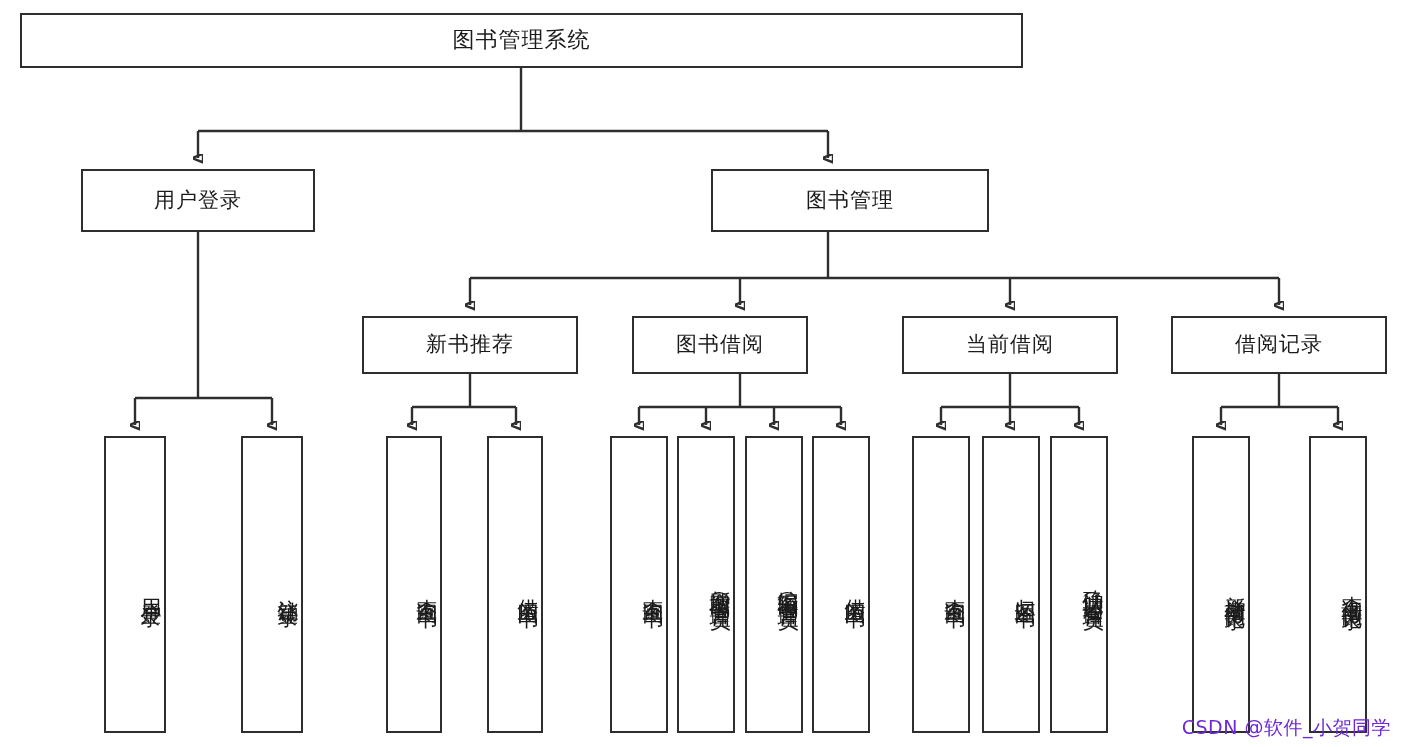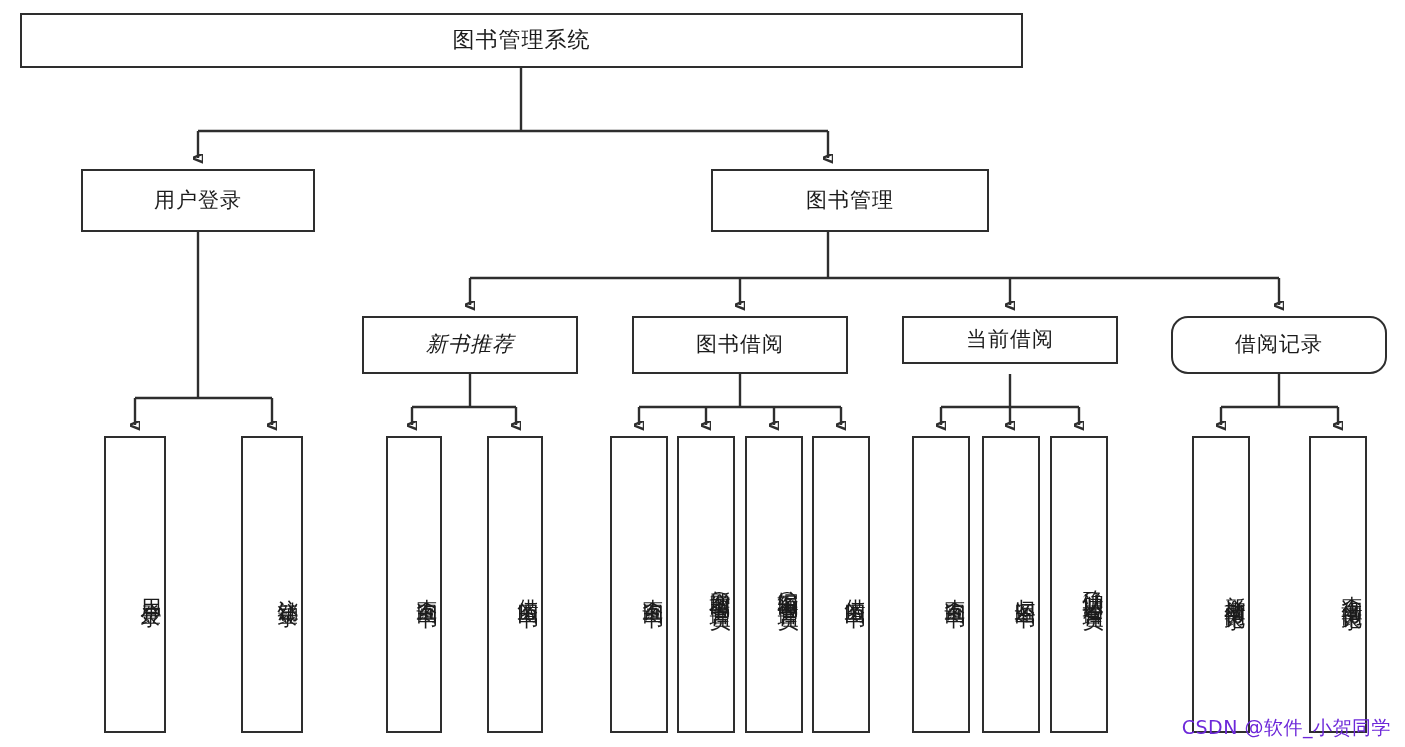--- a/index.html
+++ b/index.html
@@ -128,30 +128,30 @@
     <span>图书管理系统</span>
   </div>
 
   <div class="node node-h" style="left:81px;top:169px;width:234px;height:63px;">
     <span>用户登录</span>
   </div>
   <div class="node node-h" style="left:711px;top:169px;width:278px;height:63px;">
     <span>图书管理</span>
   </div>
 
-  <div class="node node-h" style="left:362px;top:316px;width:216px;height:58px;font-style:italic;">
+  <div class="node node-h" style="left:362px;top:316px;width:216px;height:58px;">
     <span>新书推荐</span>
   </div>
-  <div class="node node-h" style="left:632px;top:316px;width:216px;height:58px;">
+  <div class="node node-h" style="left:632px;top:316px;width:176px;height:58px;">
     <span>图书借阅</span>
   </div>
-  <div class="node node-h" style="left:902px;top:316px;width:216px;height:48px;align-items:center;">
+  <div class="node node-h" style="left:902px;top:316px;width:216px;height:58px;align-items:center;">
     <span>当前借阅</span>
   </div>
-  <div class="node node-h" style="left:1171px;top:316px;width:216px;height:58px;border-radius:17px;">
+  <div class="node node-h" style="left:1171px;top:316px;width:216px;height:58px;">
     <span>借阅记录</span>
   </div>
 
   <div class="node node-v" style="left:104px;top:436px;width:62px;height:297px;">
     <span>用户登录</span>
   </div>
   <div class="node node-v" style="left:241px;top:436px;width:62px;height:297px;">
     <span>注销登录</span>
   </div>
 

